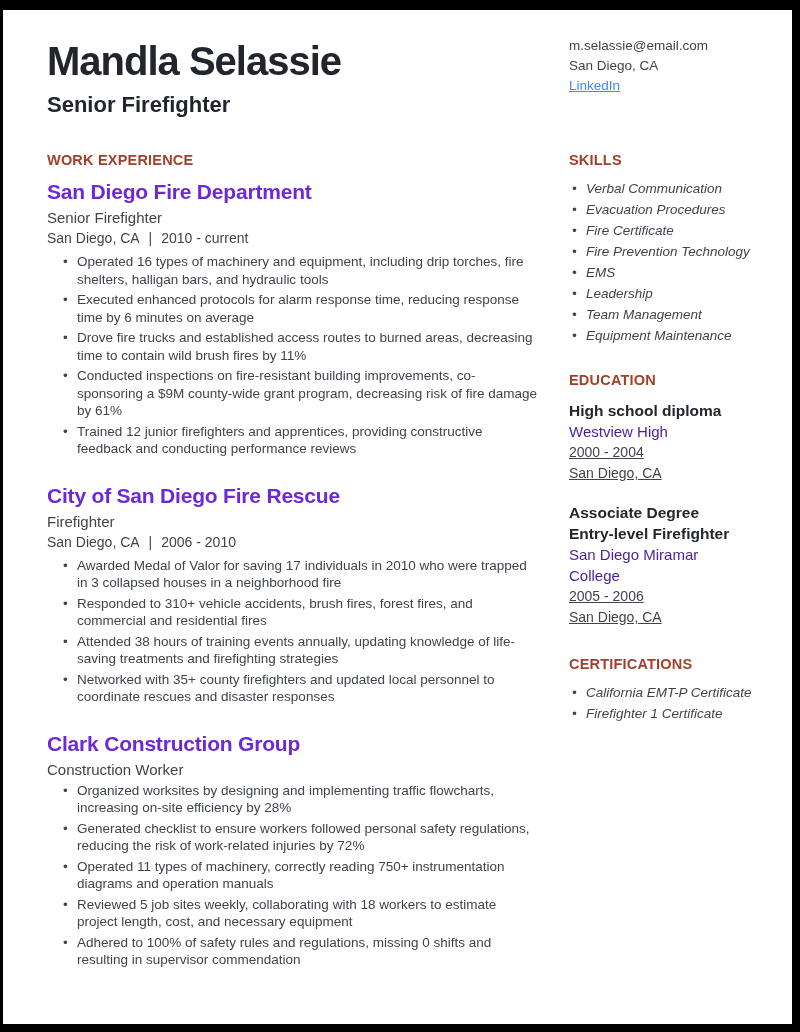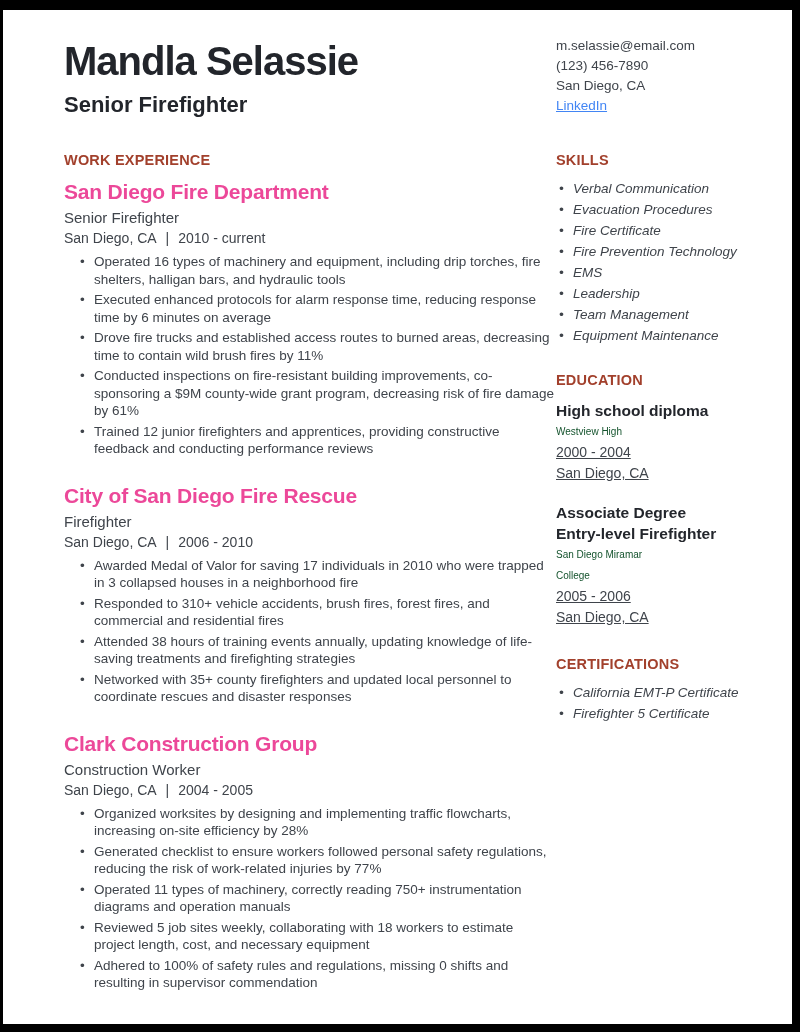--- a/index.html
+++ b/index.html
@@ -14,21 +14,22 @@
     left: 3px;
     top: 10px;
     width: 789px;
     height: 1014px;
     background: #ffffff;
     overflow: hidden;
   }
   .content {
     display: grid;
     grid-template-columns: 492px 193px;
-    padding: 24px 34px 0 61px;
+    column-gap: 30px;
+    padding: 24px 34px 0 44px;
   }
   
   .name-block { grid-column: 1; padding-top: 4px; }
   .person-name {
     font-size: 40px;
     font-weight: 800;
     letter-spacing: -1px;
     color: #22252b;
     line-height: 1.15;
   }
@@ -59,21 +60,21 @@
     letter-spacing: 0.2px;
     color: #a2402c;
     margin-bottom: 12px;
   }
   
   .job { margin-bottom: 26px; }
   .job:last-child { margin-bottom: 0; }
   .job-company {
     font-size: 21px;
     font-weight: 700;
-    color: #ec4899;
+    color: #6d28d9;
     margin-bottom: 5px;
     letter-spacing: -0.2px;
   }
   .job-role {
     font-size: 15px;
     color: #3f444b;
     margin-bottom: 4px;
   }
   .job-meta {
     font-size: 14px;
@@ -114,22 +115,22 @@
   .side-section { margin-bottom: 28px; }
   .edu-entry { margin-bottom: 18px; }
   .edu-degree {
     font-size: 15.5px;
     font-weight: 700;
     color: #23262c;
     line-height: 21px;
     white-space: pre-line;
   }
   .edu-school {
-    font-size: 10px;
-    color: #14532d;
+    font-size: 15px;
+    color: #4c1d95;
     line-height: 21px;
     white-space: pre-line;
   }
   .edu-dates, .edu-location {
     font-size: 14px;
     color: #3f444b;
     line-height: 21px;
     text-decoration: underline;
   }
 </style>
@@ -139,21 +140,20 @@
 <div class="page">
   <div class="content">
 
     <div class="name-block">
       <div class="person-name">Mandla Selassie</div>
       <div class="person-title">Senior Firefighter</div>
     </div>
 
     <div class="contact-block">
       <div>m.selassie@email.com</div>
-      <div>(123) 456-7890</div>
       <div>San Diego, CA</div>
       <div><a class="contact-link">LinkedIn</a></div>
     </div>
 
     <div class="left-col">
       <div class="section-heading">WORK EXPERIENCE</div>
       <div id="jobs-container">
           <div class="job">
             <div class="job-company">San Diego Fire Department</div>
             <div class="job-role">Senior Firefighter</div>
@@ -173,24 +173,23 @@
             <ul class="bullets">
               <li>Awarded Medal of Valor for saving 17 individuals in 2010 who were trapped in 3 collapsed houses in a neighborhood fire</li>
               <li>Responded to 310+ vehicle accidents, brush fires, forest fires, and commercial and residential fires</li>
               <li>Attended 38 hours of training events annually, updating knowledge of life-saving treatments and firefighting strategies</li>
               <li>Networked with 35+ county firefighters and updated local personnel to coordinate rescues and disaster responses</li>
             </ul>
           </div>
           <div class="job">
             <div class="job-company">Clark Construction Group</div>
             <div class="job-role">Construction Worker</div>
-            <div class="job-meta"><span>San Diego, CA</span><span class="sep">|</span><span>2004 - 2005</span></div>
             <ul class="bullets">
               <li>Organized worksites by designing and implementing traffic flowcharts, increasing on-site efficiency by 28%</li>
-              <li>Generated checklist to ensure workers followed personal safety regulations, reducing the risk of work-related injuries by 77%</li>
+              <li>Generated checklist to ensure workers followed personal safety regulations, reducing the risk of work-related injuries by 72%</li>
               <li>Operated 11 types of machinery, correctly reading 750+ instrumentation diagrams and operation manuals</li>
               <li>Reviewed 5 job sites weekly, collaborating with 18 workers to estimate project length, cost, and necessary equipment</li>
               <li>Adhered to 100% of safety rules and regulations, missing 0 shifts and resulting in supervisor commendation</li>
             </ul>
           </div>
         </div>
     </div>
 
     <div class="right-col">
 
@@ -225,19 +224,19 @@
               <div class="edu-dates">2005 - 2006</div>
               <div class="edu-location">San Diego, CA</div>
             </div>
           </div>
       </div>
 
       <div class="side-section">
         <div class="section-heading">CERTIFICATIONS</div>
         <ul class="side-bullets" id="certifications-list">
             <li>California EMT-P Certificate</li>
-            <li>Firefighter 5 Certificate</li>
+            <li>Firefighter 1 Certificate</li>
           </ul>
       </div>
 
     </div>
   </div>
 </div>
 
 </body></html>

